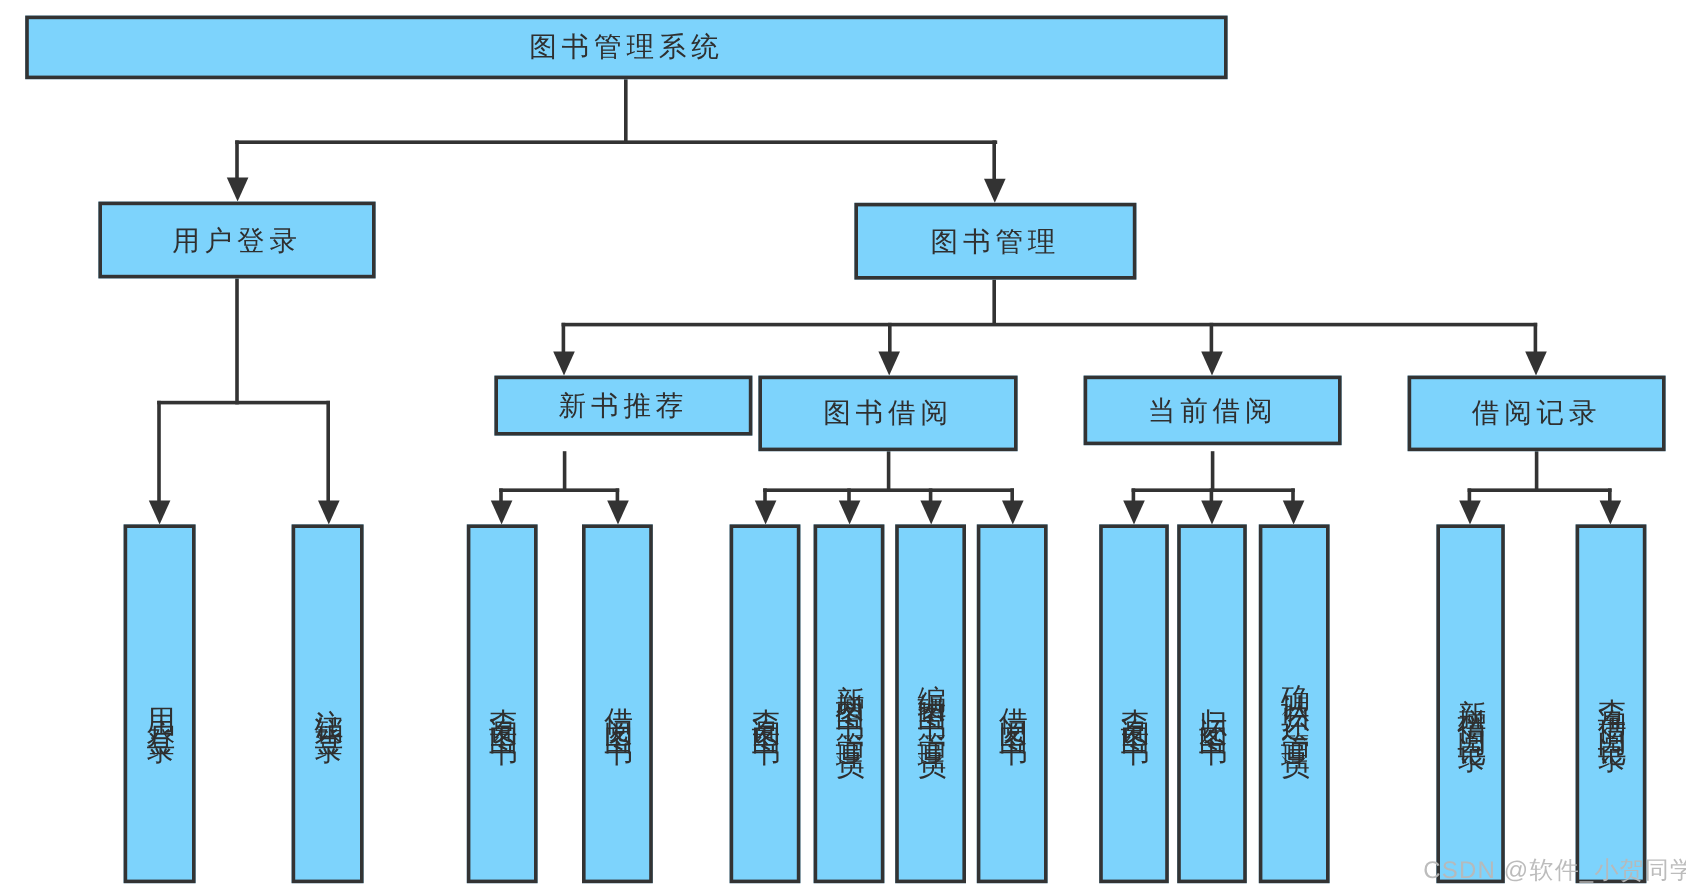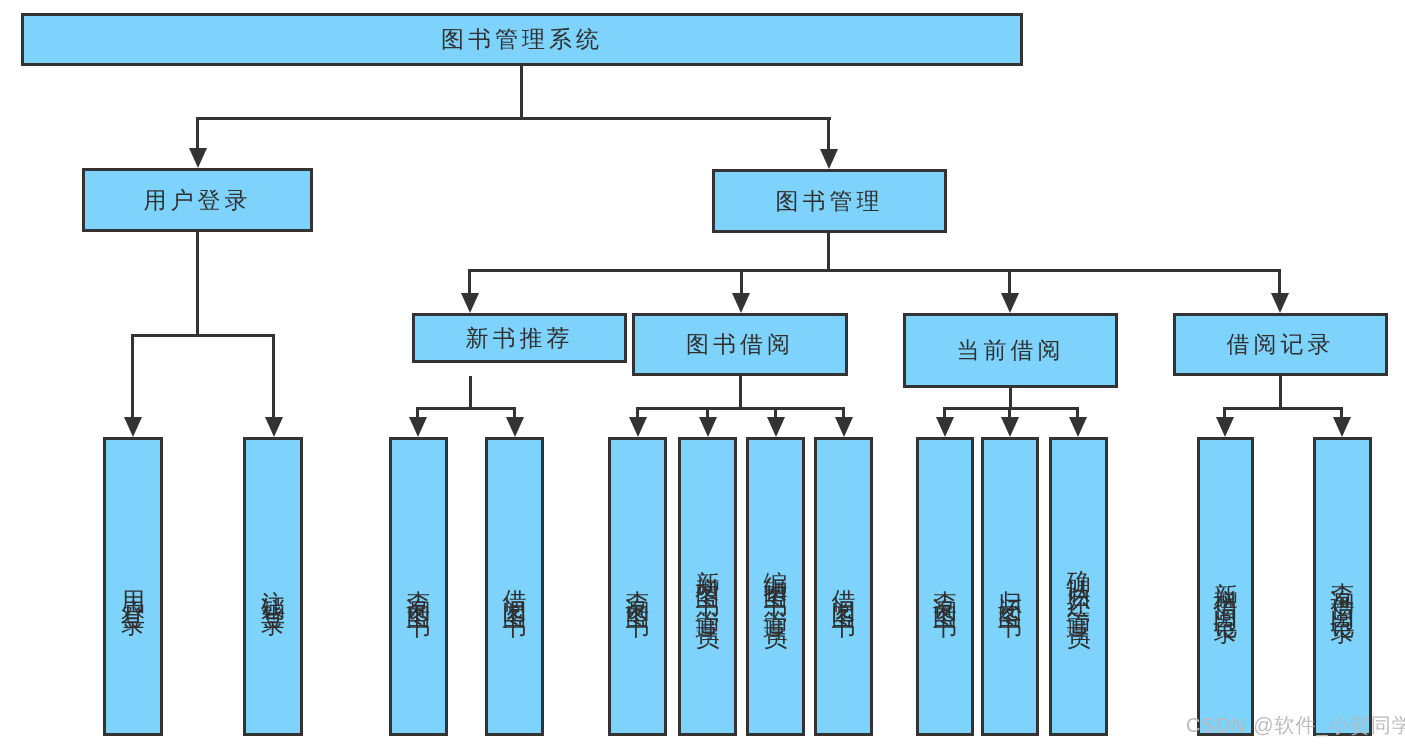--- a/index.html
+++ b/index.html
@@ -129,21 +129,21 @@
     </div>
     <div class="node h" style="left: 712px; top: 169px; width: 235px; height: 64px;">
       <span class="label">图书管理</span>
     </div>
     <div class="node h" style="left: 384px; top: 313px; width: 215px; height: 50px; margin-left: 28px;">
       <span class="label">新书推荐</span>
     </div>
     <div class="node h" style="left: 632px; top: 313px; width: 216px; height: 63px;">
       <span class="label">图书借阅</span>
     </div>
-    <div class="node h" style="left: 903px; top: 313px; width: 215px; height: 75px;">
+    <div class="node h" style="left: 903px; top: 313px; width: 215px; height: 58px;">
       <span class="label">当前借阅</span>
     </div>
     <div class="node h" style="left: 1173px; top: 313px; width: 215px; height: 63px;">
       <span class="label">借阅记录</span>
     </div>
     <div class="node v" style="left: 103px; top: 437px; width: 60px; height: 299px;">
       <span class="label">用户登录</span>
     </div>
     <div class="node v" style="left: 243px; top: 437px; width: 60px; height: 299px;">
       <span class="label">注销登录</span>

